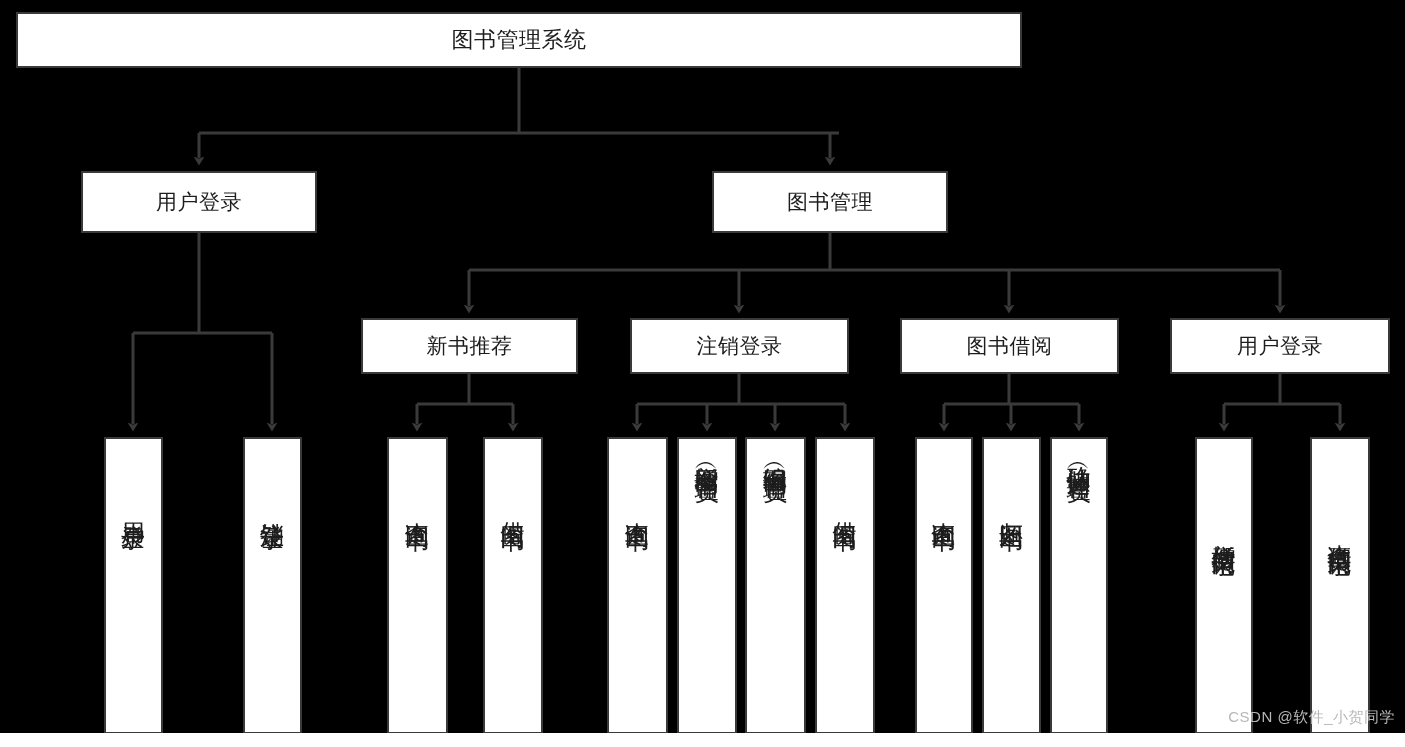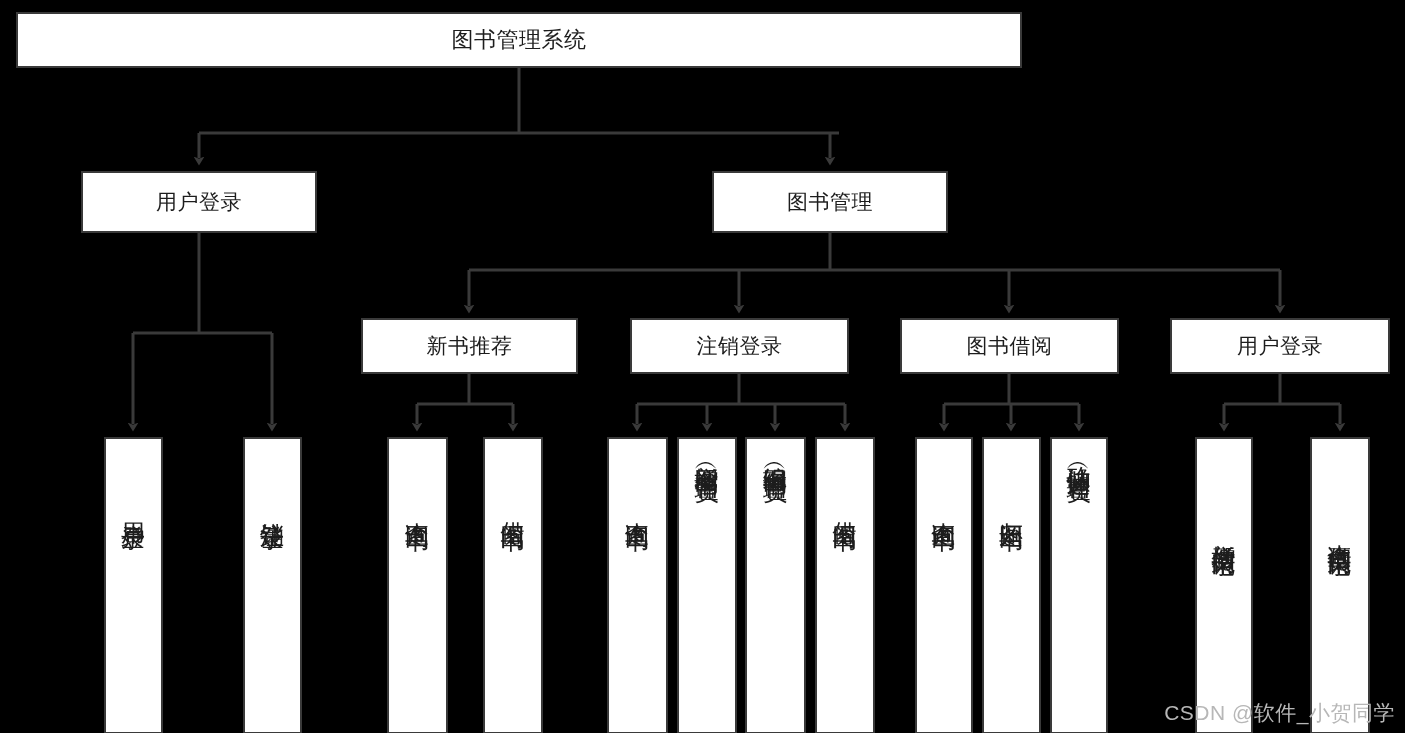--- a/index.html
+++ b/index.html
@@ -69,21 +69,21 @@
   .node.vert.tall .node-label {
     margin-top: 8px;
   }
   .node.vert.short .node-label {
     margin-top: 86px;
   }
   #watermark {
     position: absolute;
     right: 10px;
     bottom: 6px;
-    font-size: 21px;
+    font-size: 15px;
     color: #b7b7b7;
     letter-spacing: 0.5px;
     z-index: 5;
     white-space: nowrap;
     font-family: "Liberation Sans", "DejaVu Sans", sans-serif;
   }
 </style>
 </head>
 <body>
 

